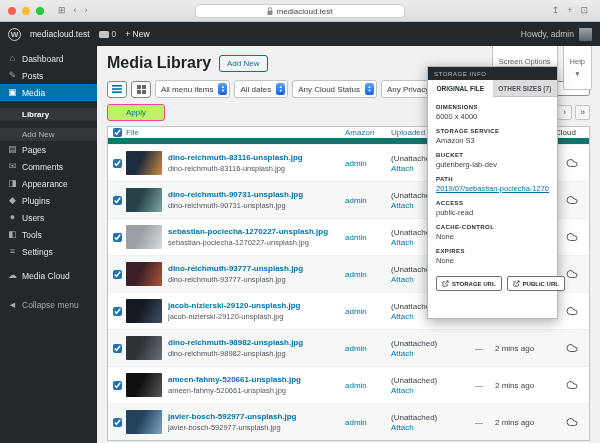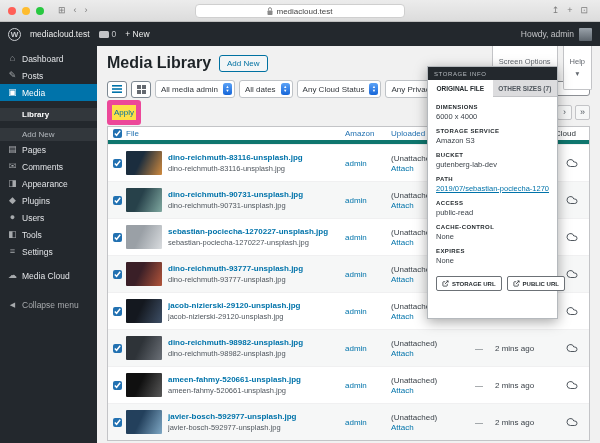--- a/index.html
+++ b/index.html
@@ -59,29 +59,29 @@
     display:flex; align-items:center; justify-content:center; }
   .sel { position:relative; height:18px; background:#fff; border:1px solid #bfc3c7; border-radius:3px;
     display:flex; align-items:center; font-size:8px; color:#32373c; padding:0 16px 0 5px; white-space:nowrap; }
   .stepper { position:absolute; right:2px; top:2px; width:9px; height:12px; border-radius:2.5px;
     background:linear-gradient(#5aa2f7,#1565d8); display:flex; flex-direction:column; align-items:center; justify-content:center; }
   .stepper::before { content:"▲"; font-size:4px; color:#fff; line-height:4px; }
   .stepper::after { content:"▼"; font-size:4px; color:#fff; line-height:4px; }
   .search-input { position:absolute; right:0; top:1px; width:133px; height:15px; border:1px solid #8c8f94; border-radius:3px; background:#fff; }
 
   .bulkrow { display:flex; align-items:center; gap:4px; margin-top:5px; height:18px; }
-  .apply { background:#fde047; border:5px solid #ec4899; color:#0071a1; border-radius:3px; font-size:8px; padding:3px 2px; font-family:inherit; }
+  .apply { background:#bef264; border:1px solid #ec4899; color:#0071a1; border-radius:3px; font-size:8px; padding:3px 18px; font-family:inherit; }
   .pager { margin-left:auto; display:flex; gap:3px; }
   .page-btn { width:15px; height:15px; border:1px solid #c3c4c7; background:#f6f7f7; border-radius:2px;
     display:flex; align-items:center; justify-content:center; font-size:9px; color:#50575e; }
 
   
   .table { margin-top:5px; background:#fff; border:1px solid #c3c4c7; }
   .thead, .trow { display:grid; grid-template-columns:18px 1fr 46px 72px 32px 60px 34px; align-items:center; }
-  .thead { height:17px; border-bottom:4px solid #0f766e; font-size:8px; }
+  .thead { height:17px; border-bottom:6px solid #0f766e; font-size:8px; }
   .thead .hlink { color:#2271b1; }
   .thead .hplain { color:#2c3338; }
   .cb { display:flex; justify-content:center; }
   input[type=checkbox] { width:9px; height:9px; margin:0; accent-color:#2271b1; }
   .trow { height:37px; border-top:1px solid #f0f0f1; }
   .trow.alt { background:#f6f7f7; }
   .cell-file { display:flex; align-items:center; gap:6px; overflow:hidden; padding-right:4px; }
   .thumb { width:36px; height:24px; flex:none; border-radius:1px; background:#888; }
   .ftitle { display:block; font-weight:bold; color:#0073aa; font-size:8px; line-height:10px; white-space:nowrap; overflow:hidden; }
   .fname { display:block; color:#50575e; font-size:7.5px; line-height:9px; margin-top:1px; white-space:nowrap; overflow:hidden; }
@@ -264,21 +264,21 @@
       <span class="view-btn">
         <svg width="9" height="9" viewBox="0 0 9 9">
             <rect x="0" y="0" width="4" height="4" fill="#646970"></rect>
             <rect x="5" y="0" width="4" height="4" fill="#646970"></rect>
             <rect x="0" y="5" width="4" height="4" fill="#646970"></rect>
             <rect x="5" y="5" width="4" height="4" fill="#646970"></rect>
           </svg>
       </span>
 
         <span class="sel">
-          <span class="sel-text">All media admin</span>
+          <span class="sel-text">All menu items</span>
           <span class="stepper"></span>
         </span>
 
         <span class="sel">
           <span class="sel-text">All dates</span>
           <span class="stepper"></span>
         </span>
 
         <span class="sel">
           <span class="sel-text">Any Cloud Status</span>

